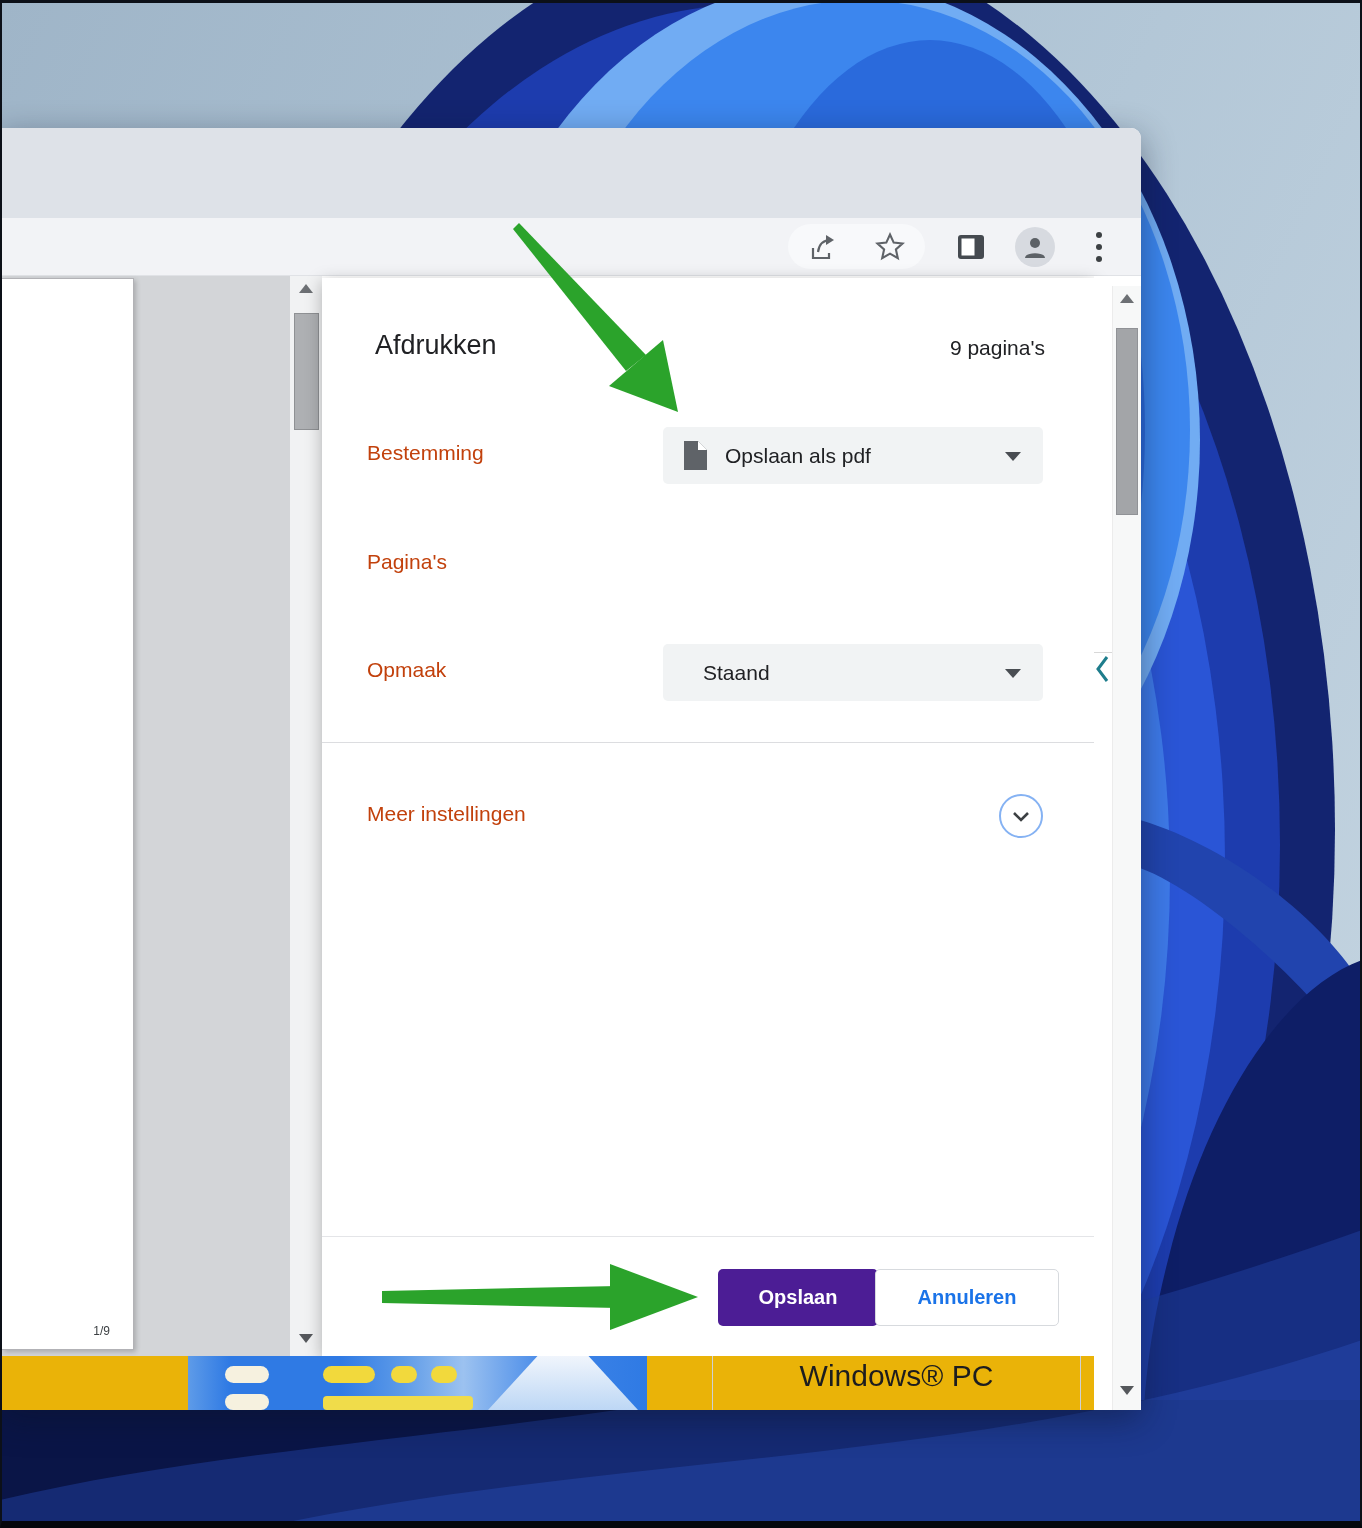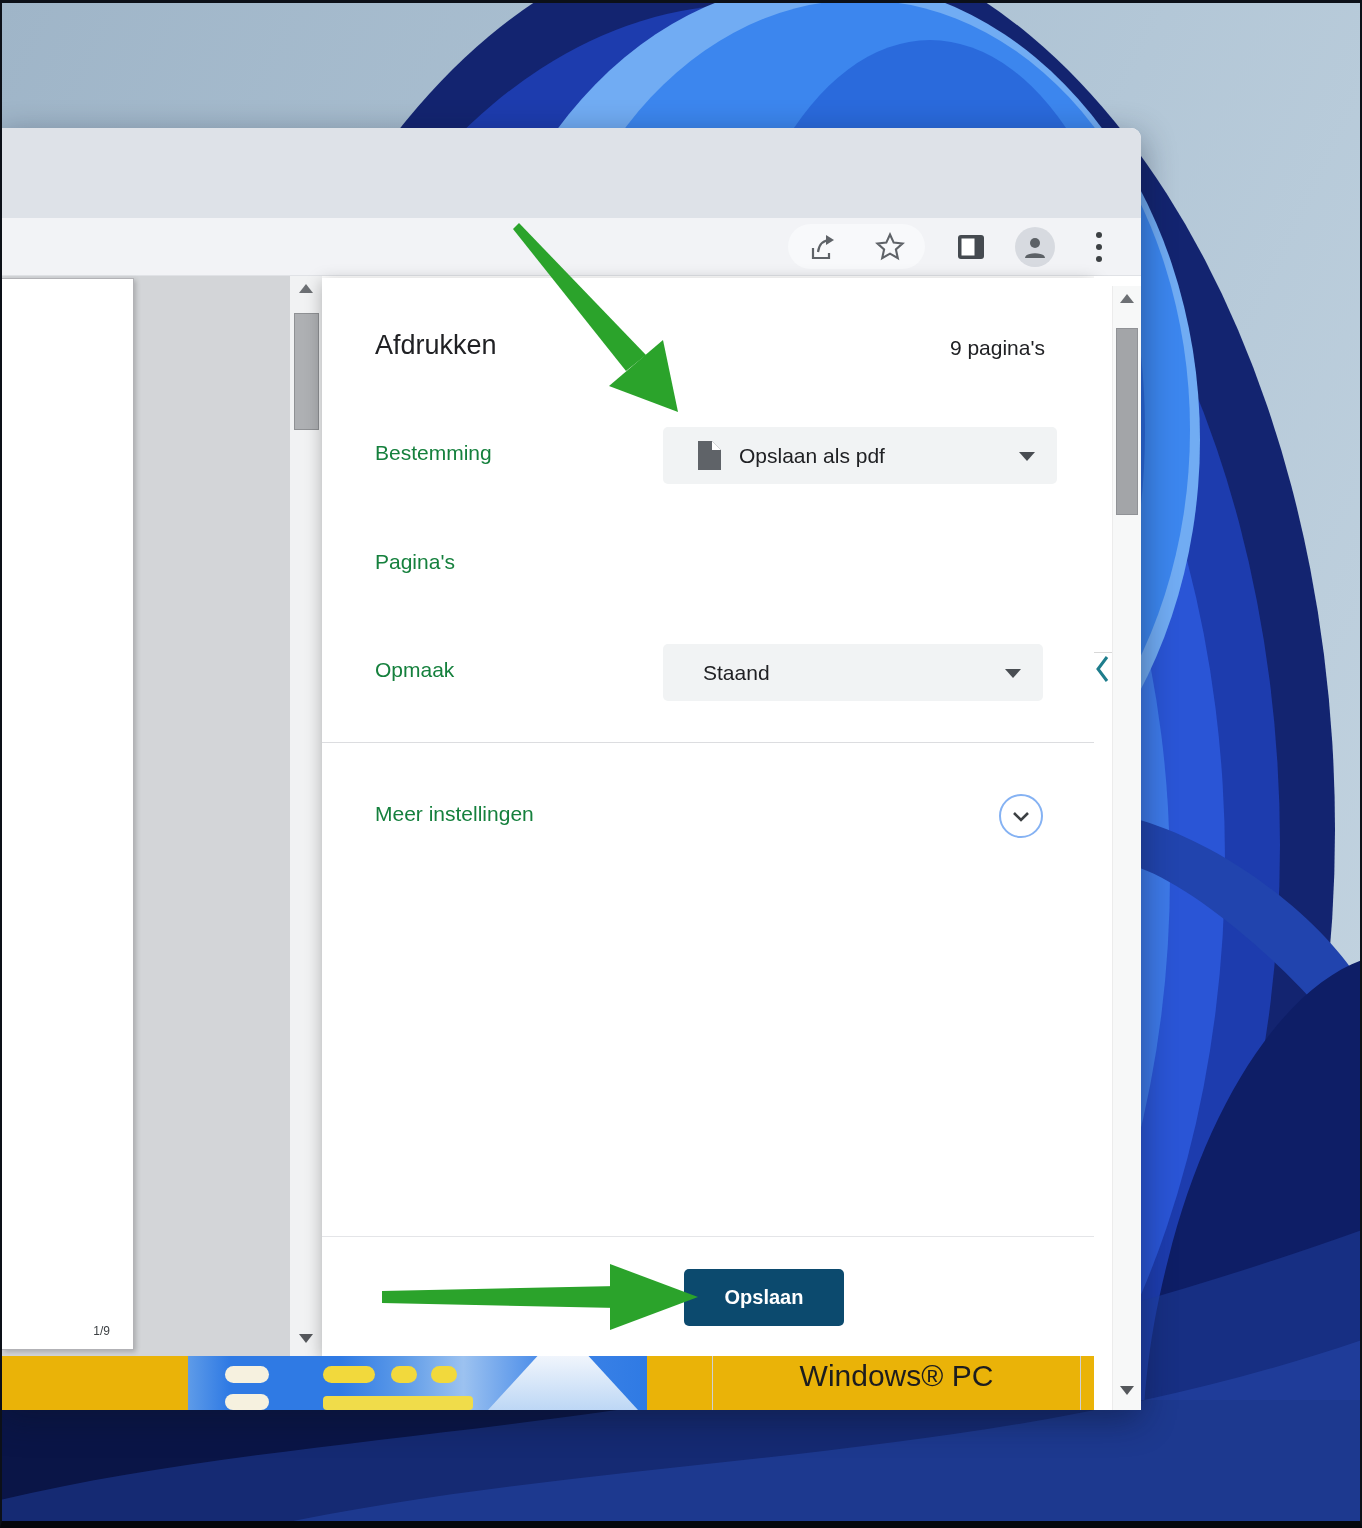--- a/index.html
+++ b/index.html
@@ -33,32 +33,32 @@
   
   .preview-scrollbar{position:absolute;left:290px;top:0;width:32px;height:1080px;background:#f1f2f3;}
   .sb-thumb{position:absolute;left:4px;width:23px;background:#aeb0b3;border:1px solid #8f9194;}
   .tri-up{width:0;height:0;border-left:7px solid transparent;border-right:7px solid transparent;border-bottom:9px solid #6d7074;}
   .tri-down{width:0;height:0;border-left:7px solid transparent;border-right:7px solid transparent;border-top:9px solid #55585c;}
   
   .print-dialog{position:absolute;left:322px;top:2px;width:772px;height:1078px;background:#fff;
     box-shadow:0 4px 16px rgba(0,0,0,.28);}
   .dlg-title{position:absolute;left:53px;top:52px;font-size:27px;color:#202124;}
   .dlg-count{position:absolute;right:49px;top:58px;font-size:21px;font-weight:500;color:#202124;}
-  .dlg-label{position:absolute;left:53px;font-size:21px;color:#15803d;}
+  .dlg-label{position:absolute;left:45px;font-size:21px;color:#c2410c;}
   .dlg-select{position:absolute;left:341px;width:380px;height:57px;background:#f1f3f4;border-radius:5px;
     display:flex;align-items:center;cursor:pointer;}
   .dlg-select .sel-text{font-size:21px;color:#202124;}
   .caret-down{position:absolute;right:22px;top:25px;width:0;height:0;
     border-left:8px solid transparent;border-right:8px solid transparent;border-top:9px solid #494d52;}
   .dlg-divider{position:absolute;left:0;width:100%;height:0;border-top:1.5px solid #dcdde0;}
   .more-circle{position:absolute;left:677px;top:516px;width:44px;height:44px;border-radius:50%;
     border:2.5px solid #85b2f3;box-sizing:border-box;display:flex;align-items:center;justify-content:center;cursor:pointer;}
   .btn{position:absolute;top:991px;height:57px;border-radius:5px;font-size:20px;font-weight:700;
     display:flex;align-items:center;justify-content:center;cursor:pointer;}
-  .btn-primary{left:362px;width:160px;background:#0c4a6e;color:#fff;}
+  .btn-primary{left:396px;width:160px;background:#4c1d95;color:#fff;}
   .btn-secondary{left:553px;width:184px;background:#fff;color:#1a73e8;border:1px solid #d7dade;box-sizing:border-box;}
   
   .behind-right{position:absolute;left:1094px;top:0;width:47px;height:1134px;background:#fff;}
   .behind-hline{position:absolute;left:0;top:376px;width:18px;border-top:1px solid #d8d8d8;}
   .page-scrollbar{position:absolute;left:18px;top:10px;width:28px;height:1124px;background:#f7f8f8;border-left:1px solid #ececec;}
   .behind-bottom{position:absolute;left:0;top:1080px;width:1094px;height:54px;background:#eab308;}
   .illustration{position:absolute;left:188px;top:0;width:459px;height:54px;overflow:hidden;
     background:linear-gradient(90deg,#5e9be8 0%,#2f7ae4 9%,#2f7ae4 33%,#5e9be8 47%,#9cc2f0 60%,#3f85e8 79%,#2f7ae4 100%);}
   .pill{position:absolute;border-radius:9px;}
   .lamp{position:absolute;left:300px;top:0;width:150px;height:54px;
@@ -163,21 +163,21 @@
         <div class="tri-up" style="position:absolute;left:9px;top:8px;"></div>
         <div class="sb-thumb" style="top:37px;height:115px;"></div>
         <div class="tri-down" style="position:absolute;left:9px;top:1058px;"></div>
       </div>
 
       <div class="print-dialog">
         <div class="dlg-title">Afdrukken</div>
         <div class="dlg-count">9 pagina's</div>
 
         <div class="dlg-label" style="top:163px;">Bestemming</div>
-        <div class="dlg-select" style="top:149px;padding-left:14px;">
+        <div class="dlg-select" style="top:149px;">
           <svg style="margin-left:21px;" width="23" height="29" viewBox="0 0 23 29">
             <path d="M0,0 L14,0 L23,9 L23,29 L0,29 Z" fill="#5f6368"></path>
             <path d="M14,0 L23,9 L14,9 Z" fill="#ffffff"></path>
           </svg>
           <span class="sel-text" style="margin-left:18px;">Opslaan als pdf</span>
           <div class="caret-down"></div>
         </div>
 
         <div class="dlg-label" style="top:272px;">Pagina's</div>
 
@@ -192,20 +192,21 @@
         <div class="dlg-label" style="top:524px;">Meer instellingen</div>
         <div class="more-circle">
           <svg width="18" height="11" viewBox="0 0 18 11">
             <path d="M2,2 L9,9 L16,2" fill="none" stroke="#3c4043" stroke-width="2.6"></path>
           </svg>
         </div>
 
         <div class="dlg-divider" style="top:958px;border-top-color:#e4e5e8;"></div>
 
         <div class="btn btn-primary">Opslaan</div>
+        <div class="btn btn-secondary">Annuleren</div>
       </div>
 
       <div class="behind-right">
         <div class="behind-hline"></div>
         <svg style="position:absolute;left:0;top:378px;" width="16" height="30" viewBox="0 0 16 30">
           <path d="M13,3 L4,15 L13,27" fill="none" stroke="#1e7d8c" stroke-width="3"></path>
         </svg>
         <div class="page-scrollbar">
           <div class="tri-up" style="position:absolute;left:7px;top:8px;"></div>
           <div class="sb-thumb" style="left:3px;width:20px;top:42px;height:185px;background:#a3a5a8;border-color:#909296;"></div>

